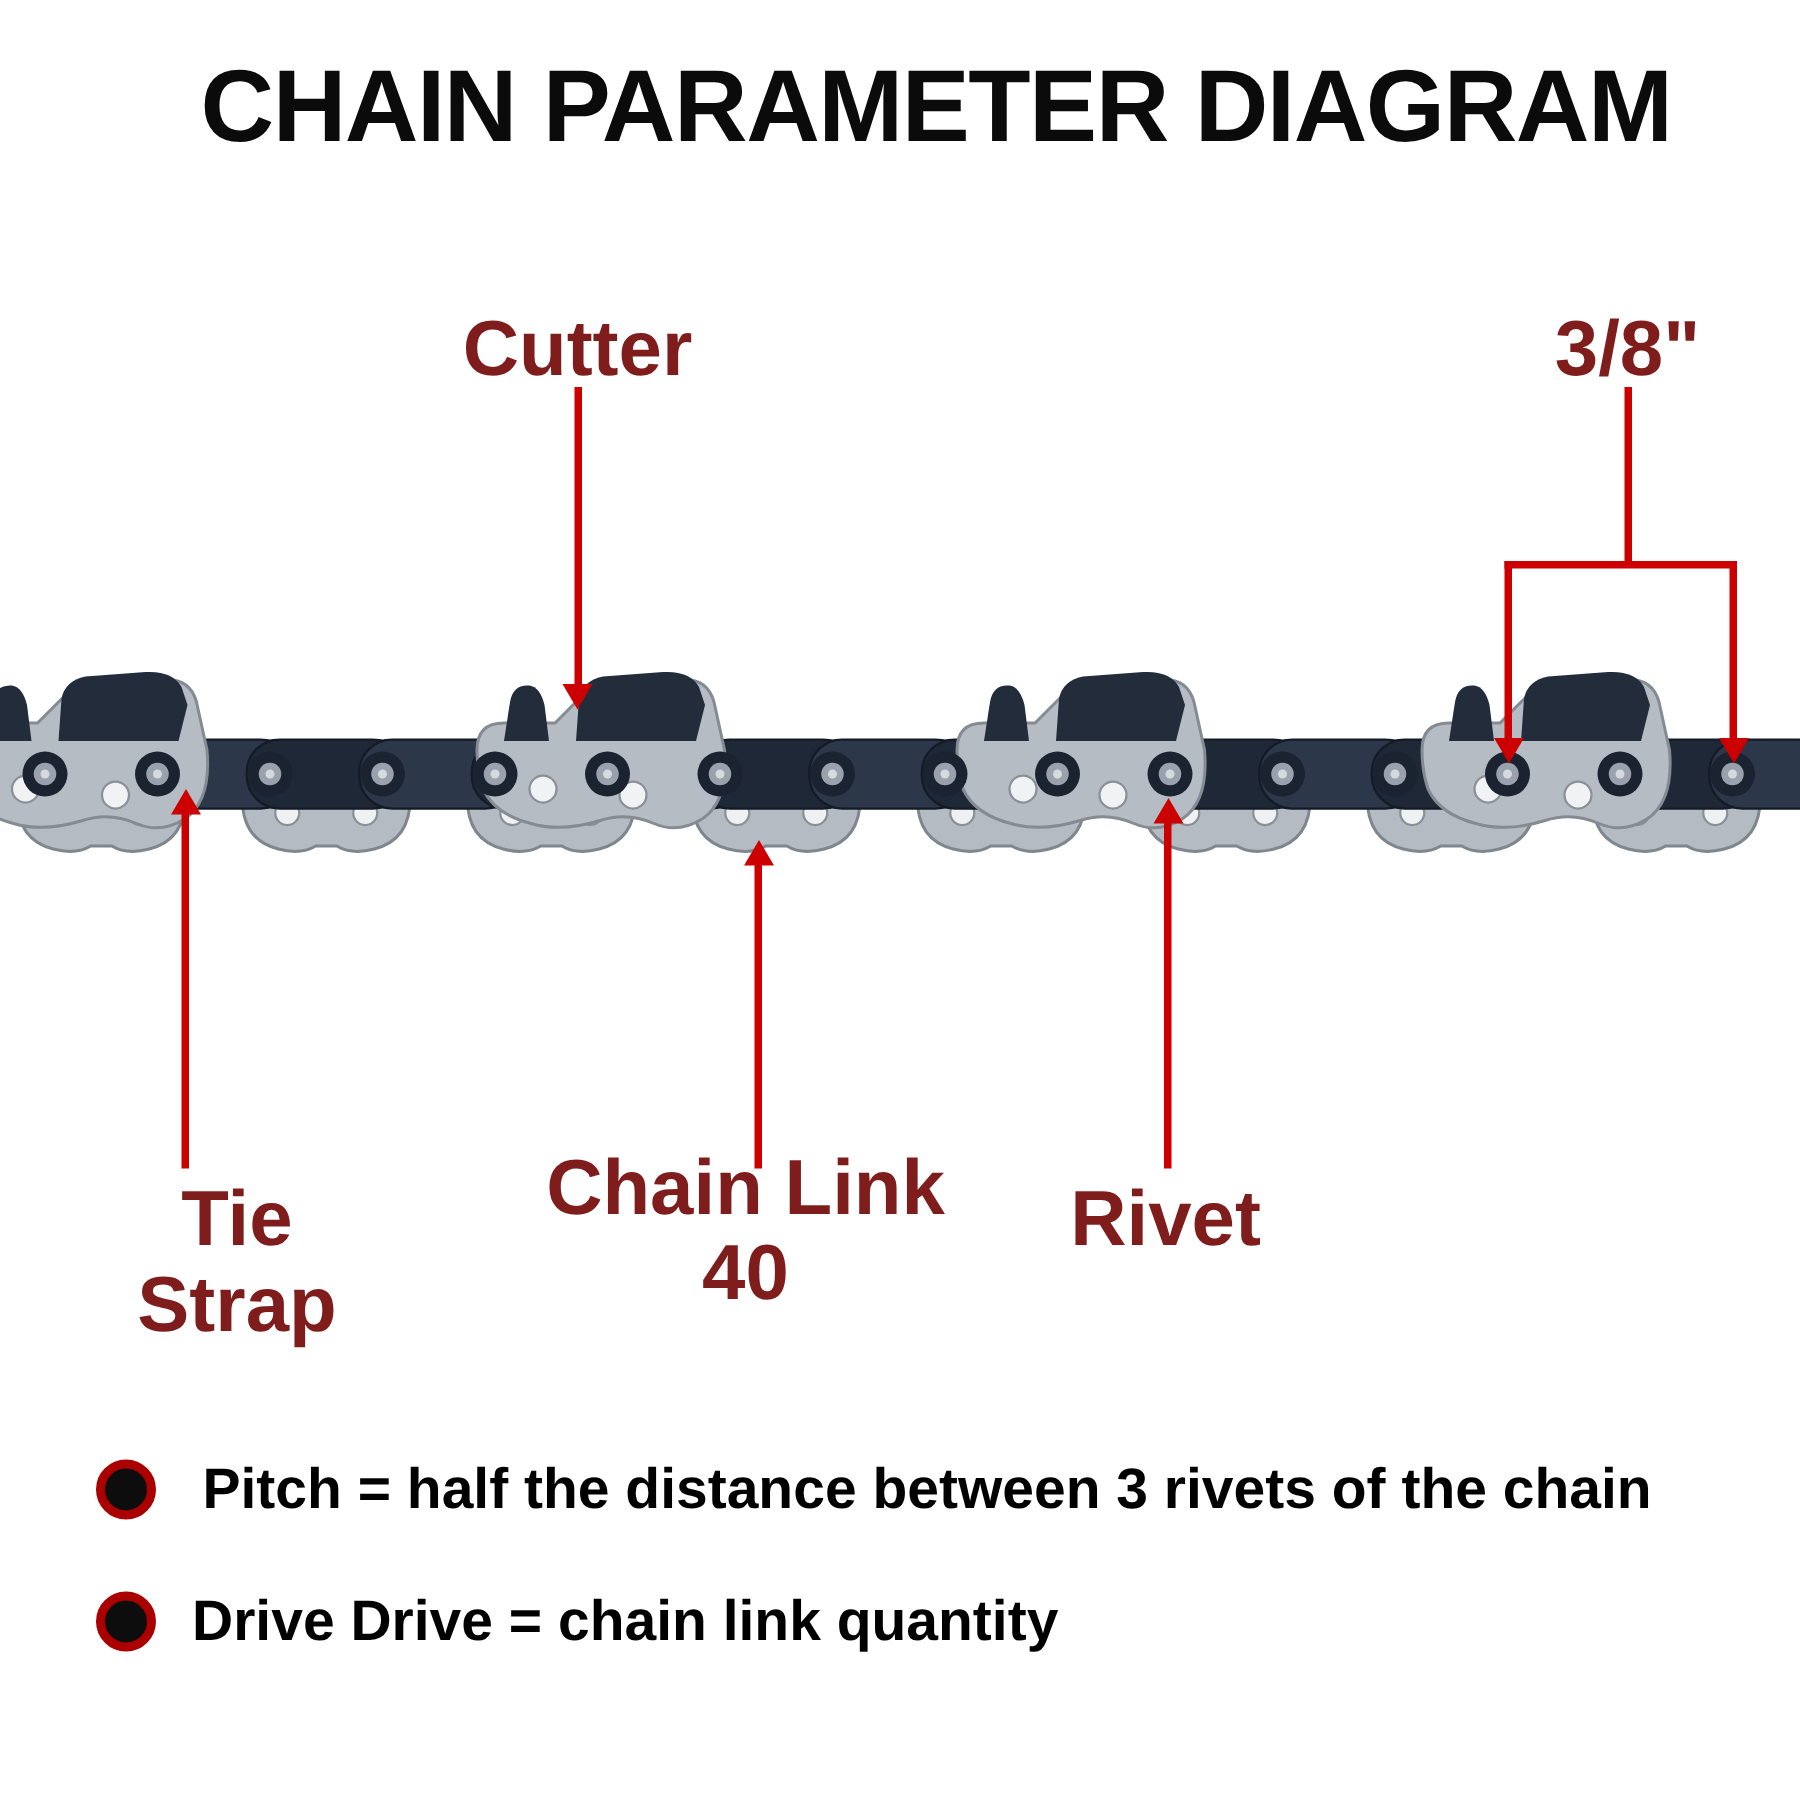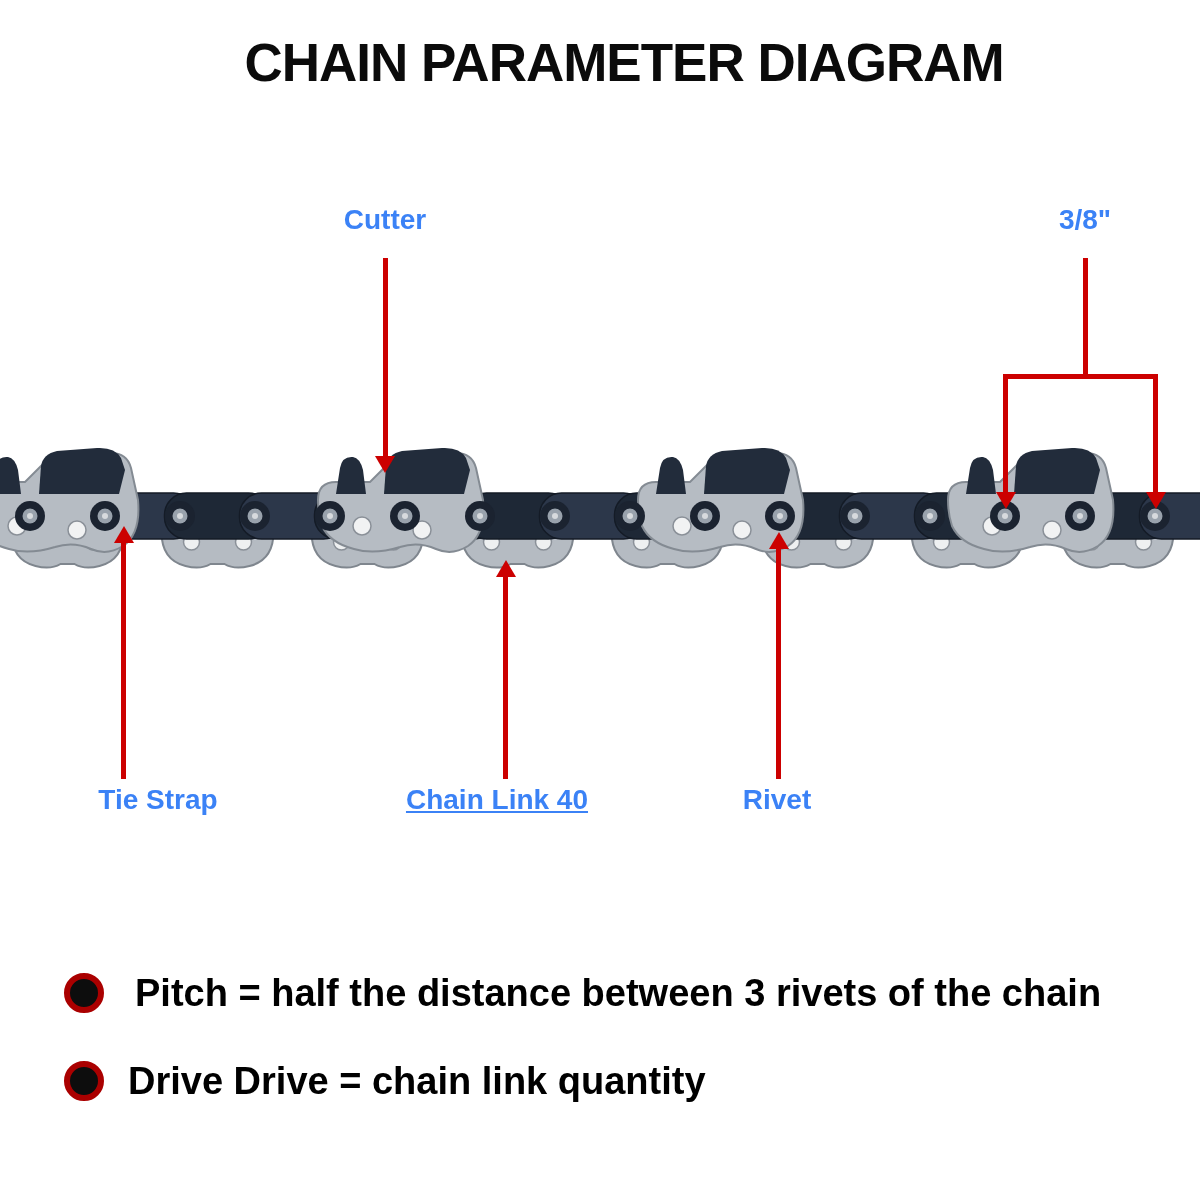--- a/index.html
+++ b/index.html
@@ -1,27 +1,27 @@
 <!DOCTYPE html>
 <html><head>
 <meta charset="utf-8">
 <style>
   * { margin:0; padding:0; box-sizing:border-box; }
   html,body { width:1200px; height:1200px; }
   body { background:#ffffff; font-family:"Liberation Sans", sans-serif; position:relative; overflow:hidden; }
   .stage { position:absolute; left:0; top:0; width:1200px; height:1200px; background:#fff; }
 
   .title { position:absolute; top:32px; left:0; width:1200px; text-align:center;
-           font-size:53px; font-weight:700; color:#0b0b0b; letter-spacing:-1px;padding-left:48px; }
+           font-size:68px; font-weight:700; color:#0b0b0b; letter-spacing:-1px;padding-left:48px; }
 
-  .lbl { position:absolute; font-size:28px; font-weight:700; color:#3b82f6; text-align:center; line-height:1.1; }
+  .lbl { position:absolute; font-size:52px; font-weight:700; color:#7f1d1d; text-align:center; line-height:1.1; }
   .lbl-cutter { left:285px; top:205px; width:200px; }
   .lbl-pitch  { left:1000px; top:205px; width:170px; }
   .lbl-tie    { left:0px;   top:785px; width:220px;margin-left:48px; }
-  .lbl-link   { left:347px; top:785px; width:300px;text-decoration:underline; }
+  .lbl-link   { left:347px; top:764px; width:300px; }
   .lbl-rivet  { left:677px; top:785px; width:200px;text-align:center; }
 
   .vline { position:absolute; width:5px; background:#cc0000; }
   .hline { position:absolute; height:5px; background:#cc0000; }
   .arrow-down { position:absolute; width:0; height:0;
                 border-left:10px solid transparent; border-right:10px solid transparent;
                 border-top:17px solid #cc0000; }
   .arrow-up   { position:absolute; width:0; height:0;
                 border-left:10px solid transparent; border-right:10px solid transparent;
                 border-bottom:17px solid #cc0000; }

